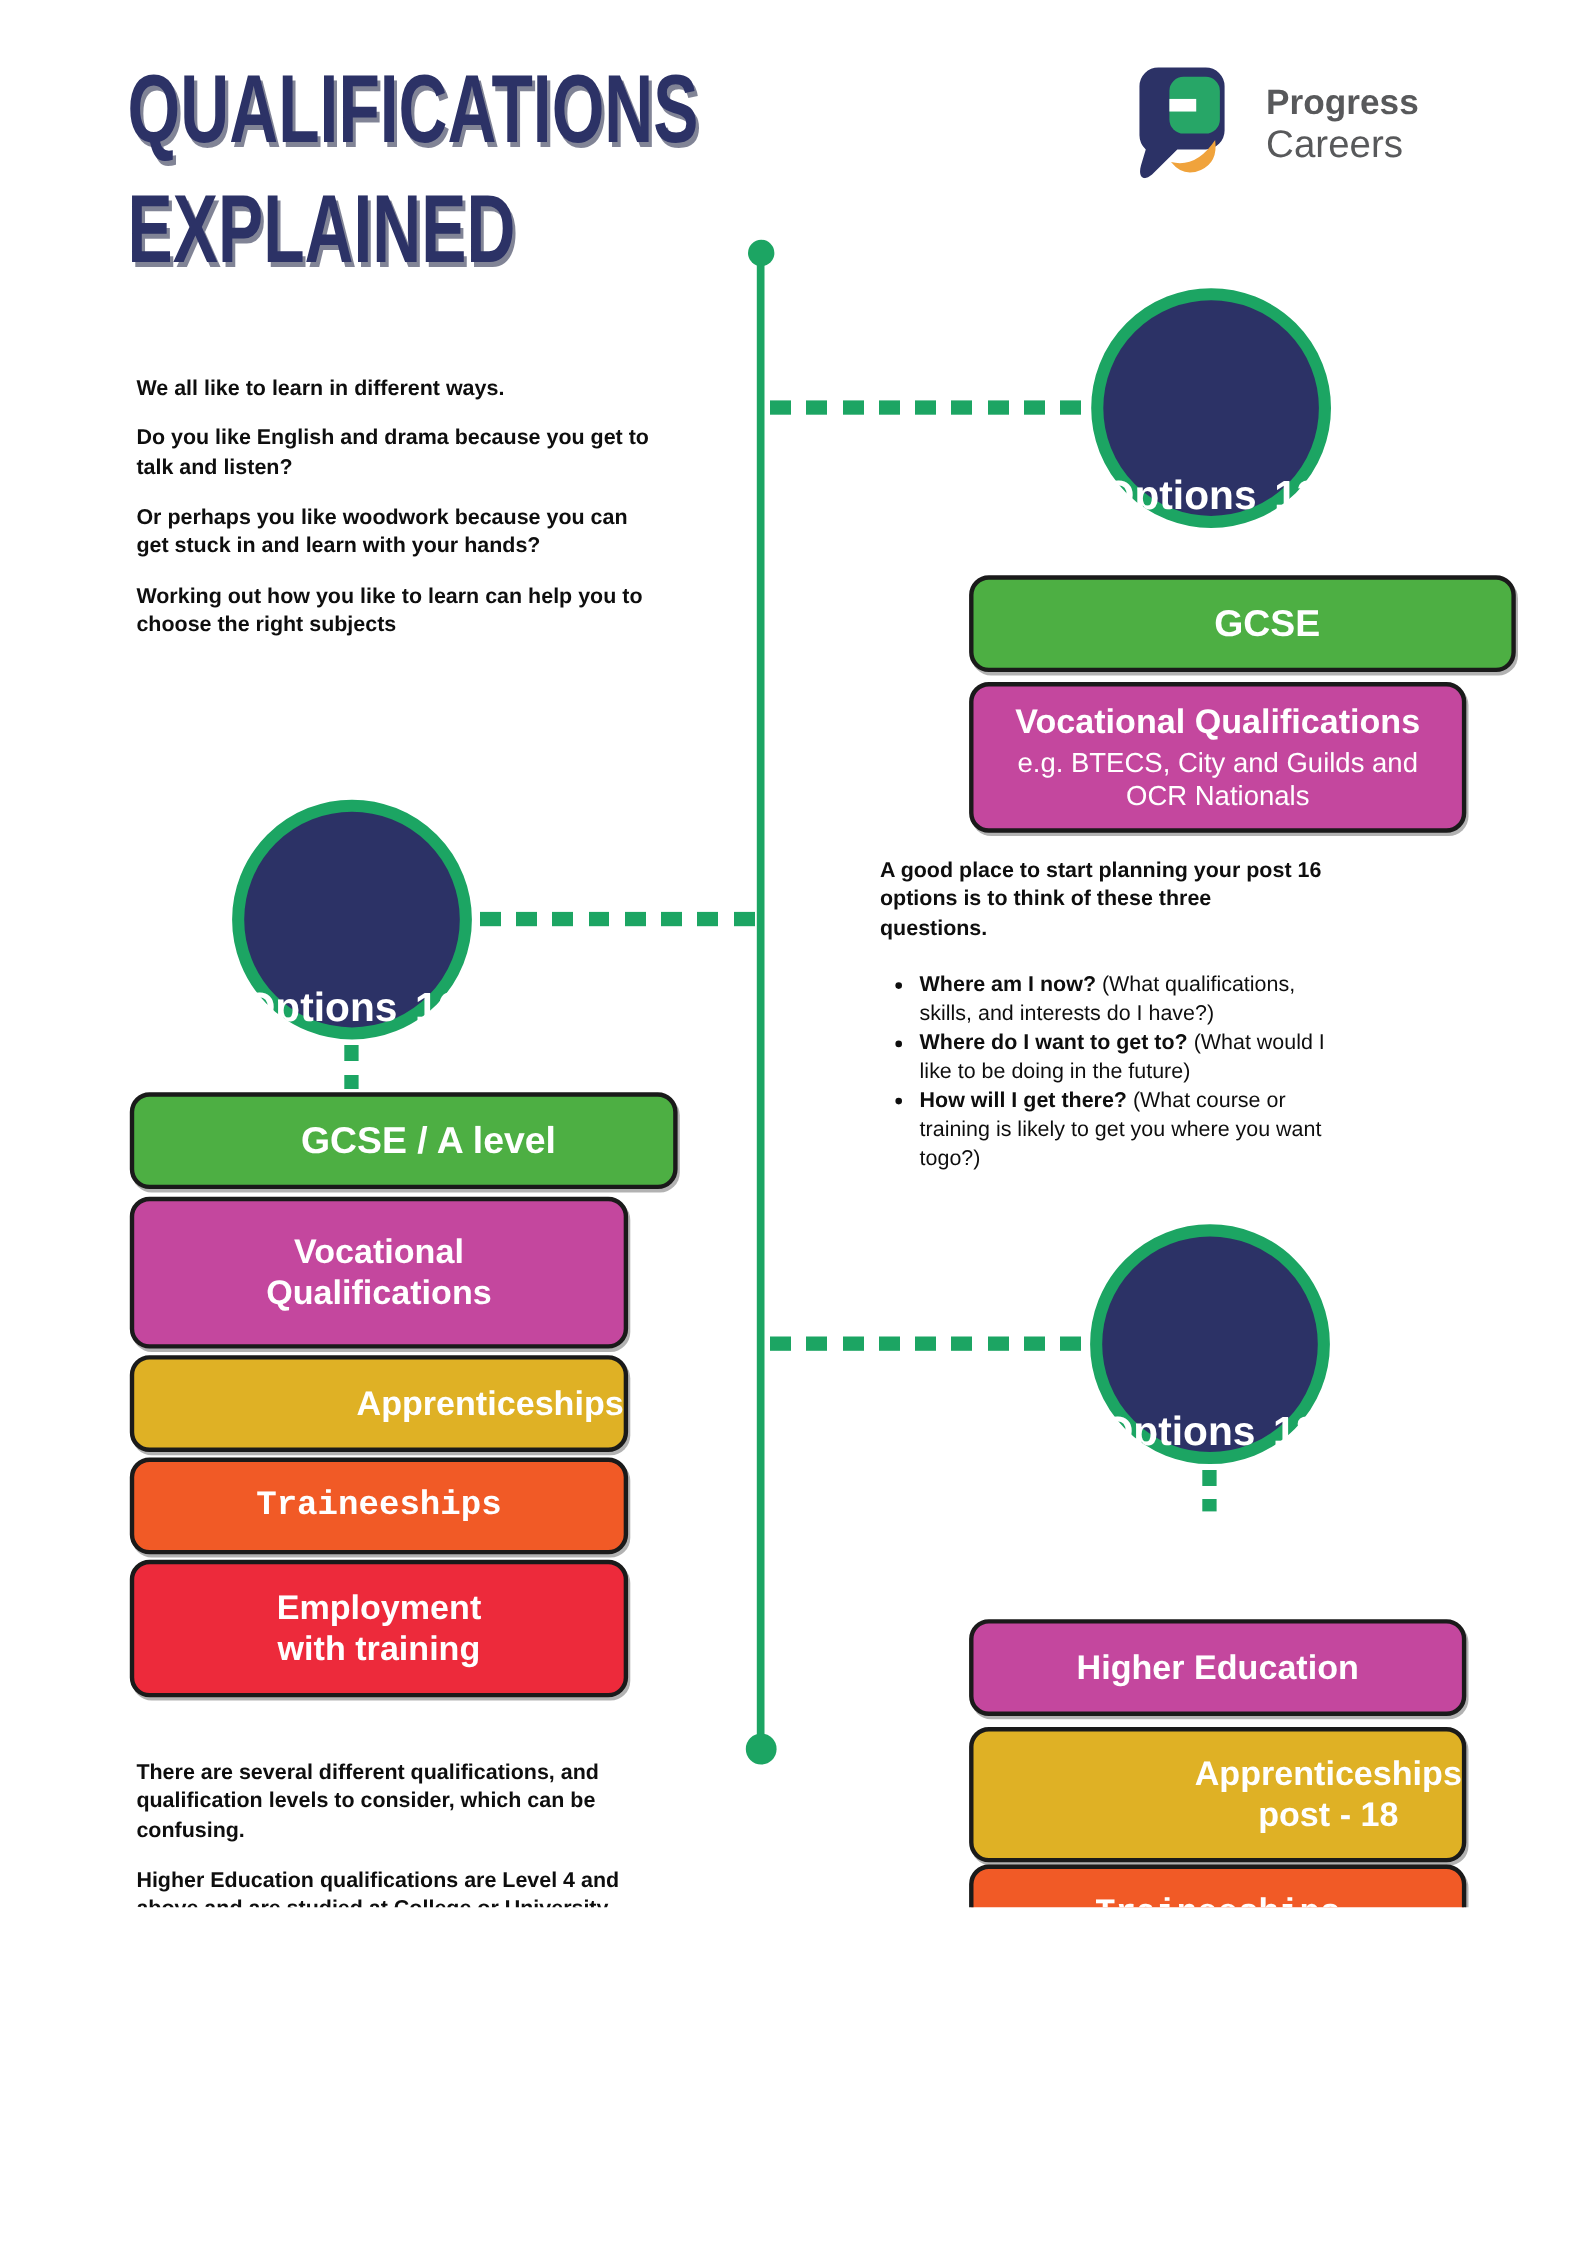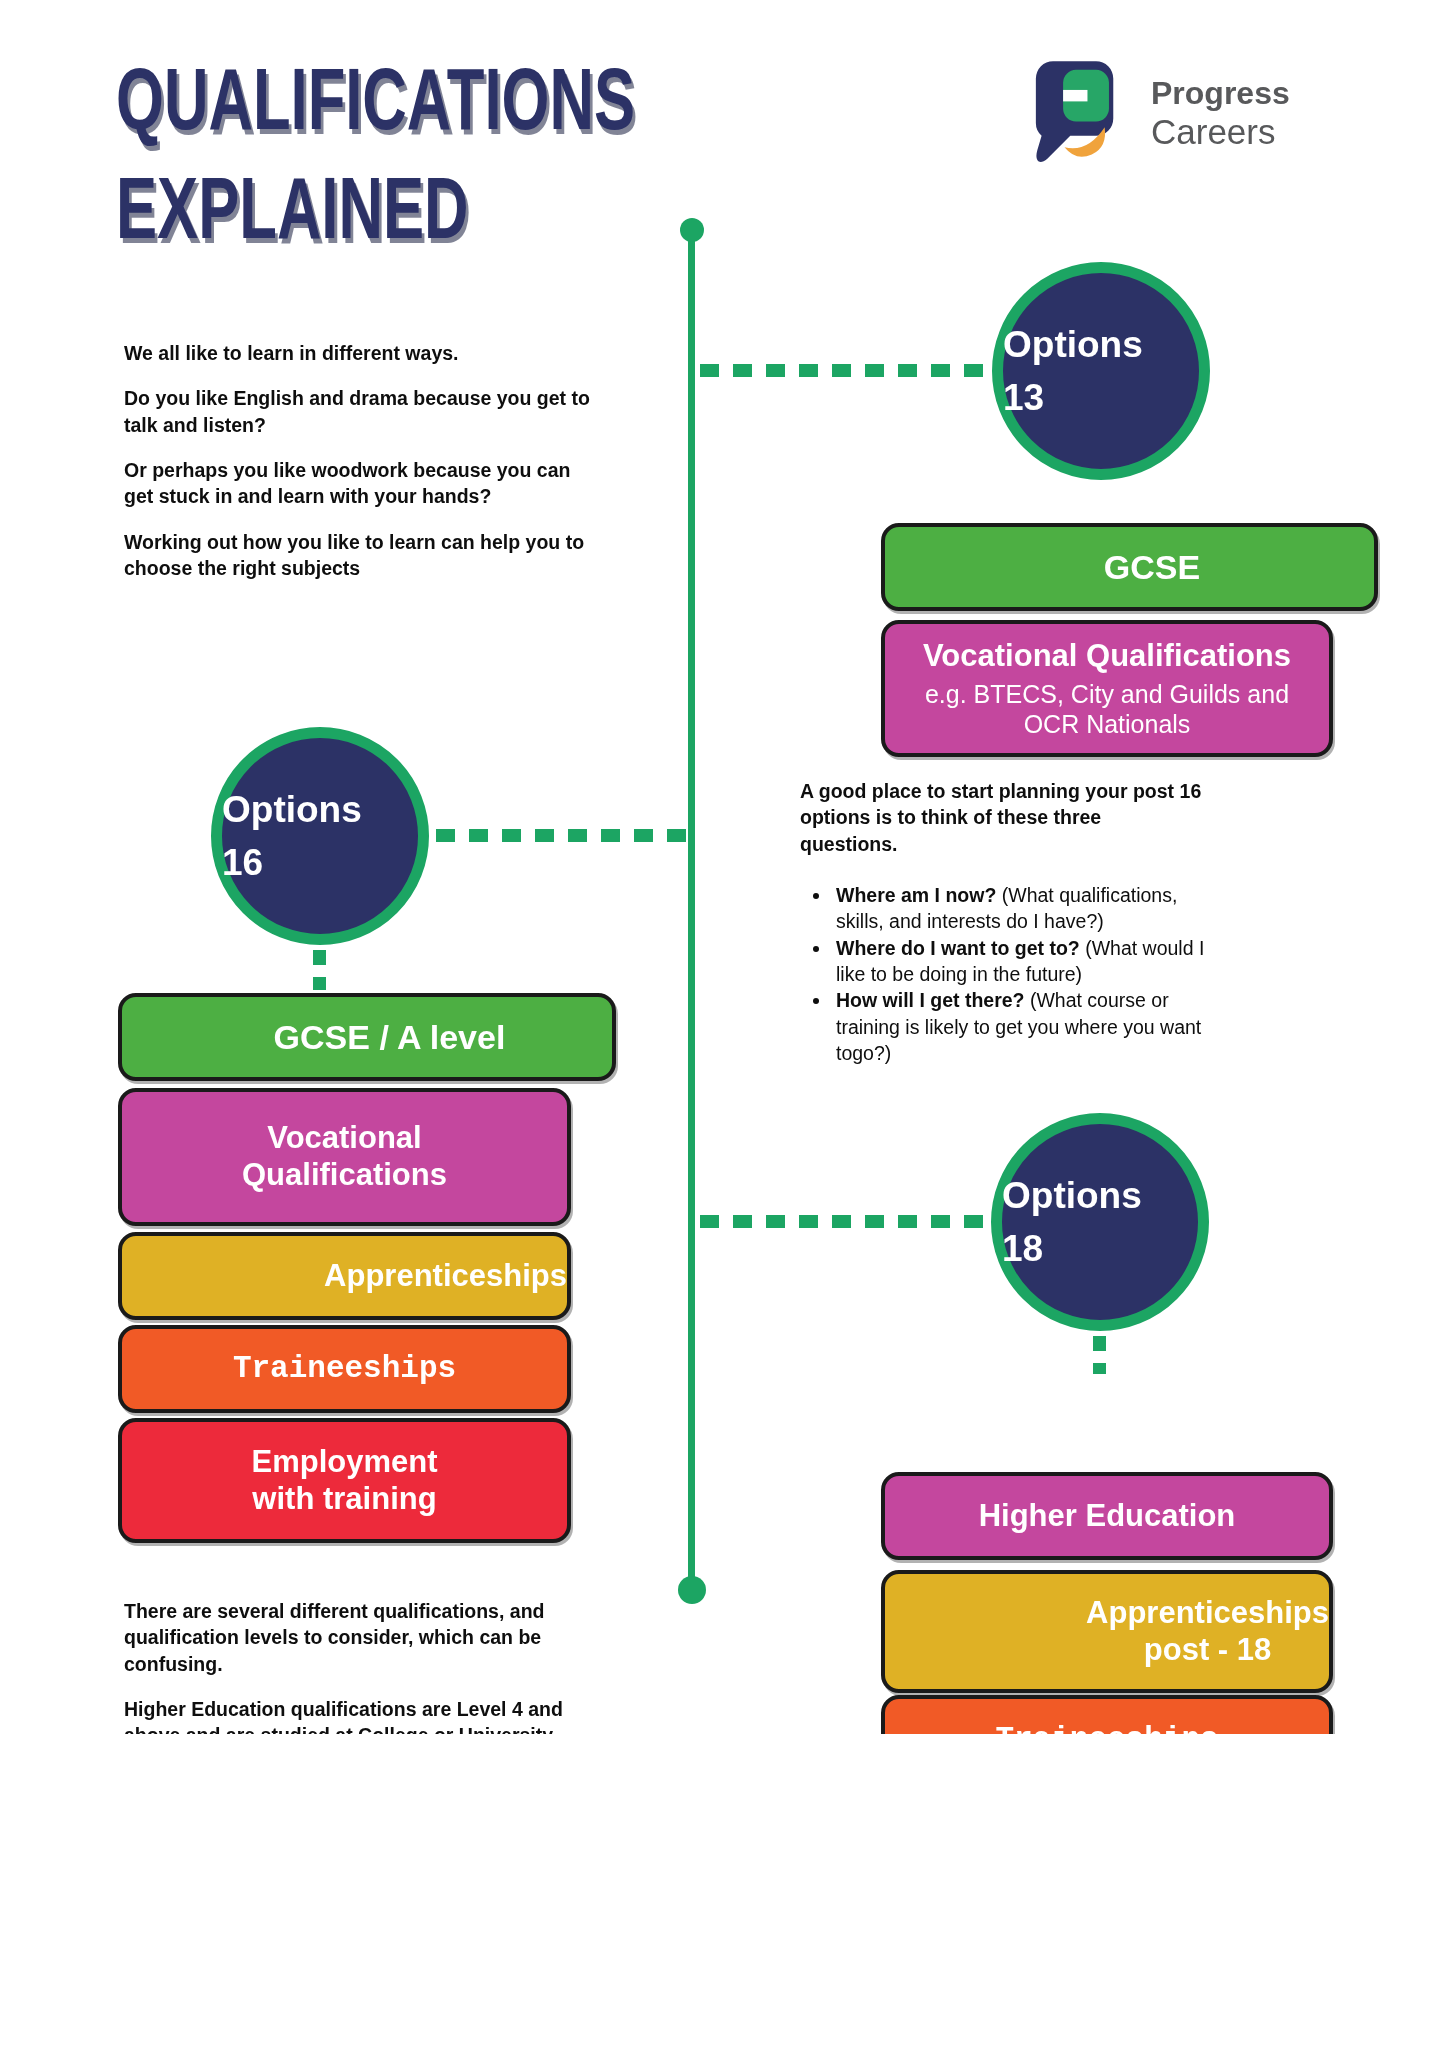--- a/index.html
+++ b/index.html
@@ -55,21 +55,21 @@
     background:repeating-linear-gradient(to bottom, var(--green) 0 15px, transparent 15px 27px);}
   #conn-13{left:700px;top:364px;width:292px;}
   #conn-16{left:436px;top:829px;width:252px;}
   #conn-18{left:700px;top:1215px;width:290px;}
   #stub-16{left:313px;top:950px;height:40px;}
   #stub-18{left:1093px;top:1336px;height:38px;}
 
   
   .circle{position:absolute;width:196px;height:196px;border-radius:50%;
     background:var(--navy);border:11px solid var(--green);
-    display:flex;flex-direction:column;align-items:flex-start;justify-content:center;
+    display:flex;flex-direction:row;align-items:flex-end;justify-content:center;
     color:#fff;font-weight:bold;font-size:37px;line-height:1.0;gap:16px;}
   #circle-13{left:992px;top:262px;}
   #circle-16{left:211px;top:727px;}
   #circle-18{left:991px;top:1113px;}
 
   
   .qbox{position:absolute;border:4px solid #1A1A1A;border-radius:18px;
     box-shadow:2px 3px 0 rgba(0,0,0,0.30);
     display:flex;flex-direction:column;align-items:center;justify-content:center;
     color:#ffffff;font-weight:bold;text-align:center;white-space:pre-line;line-height:1.18;}

